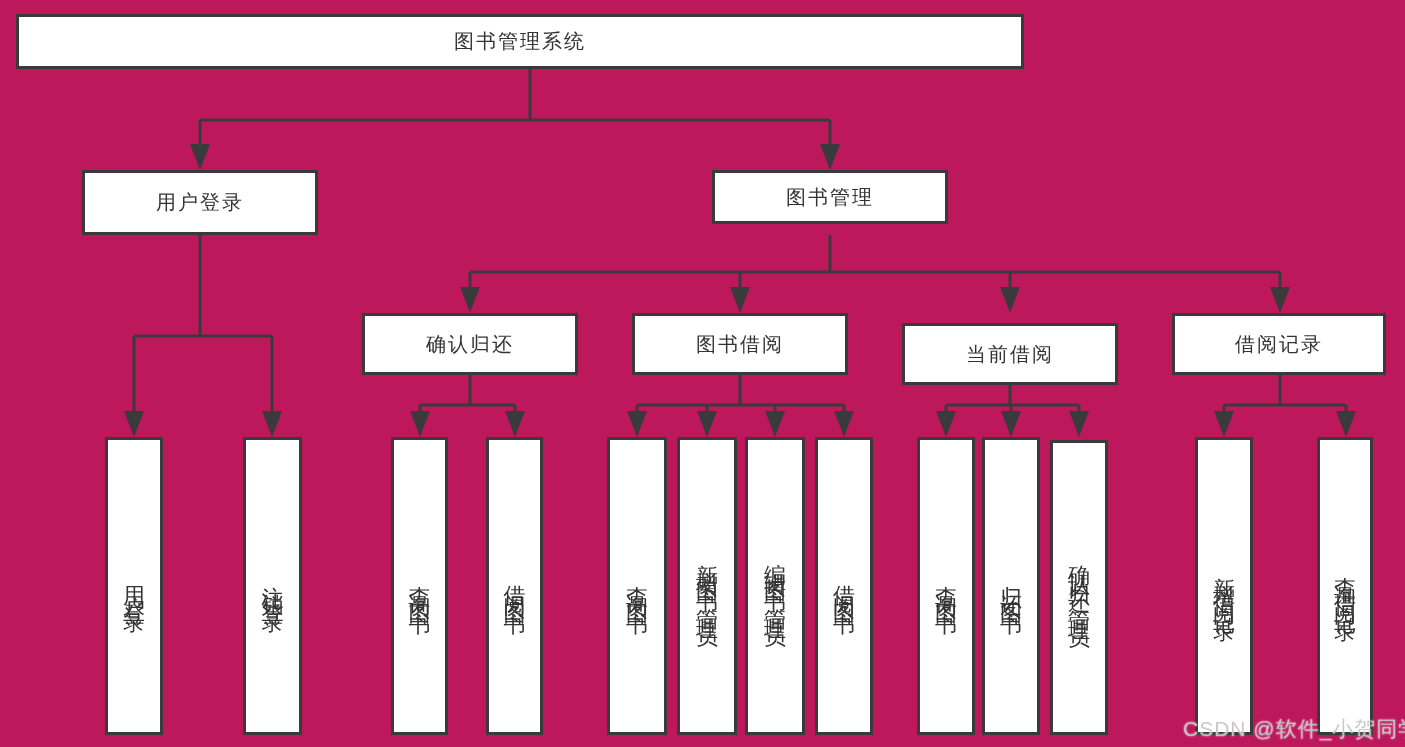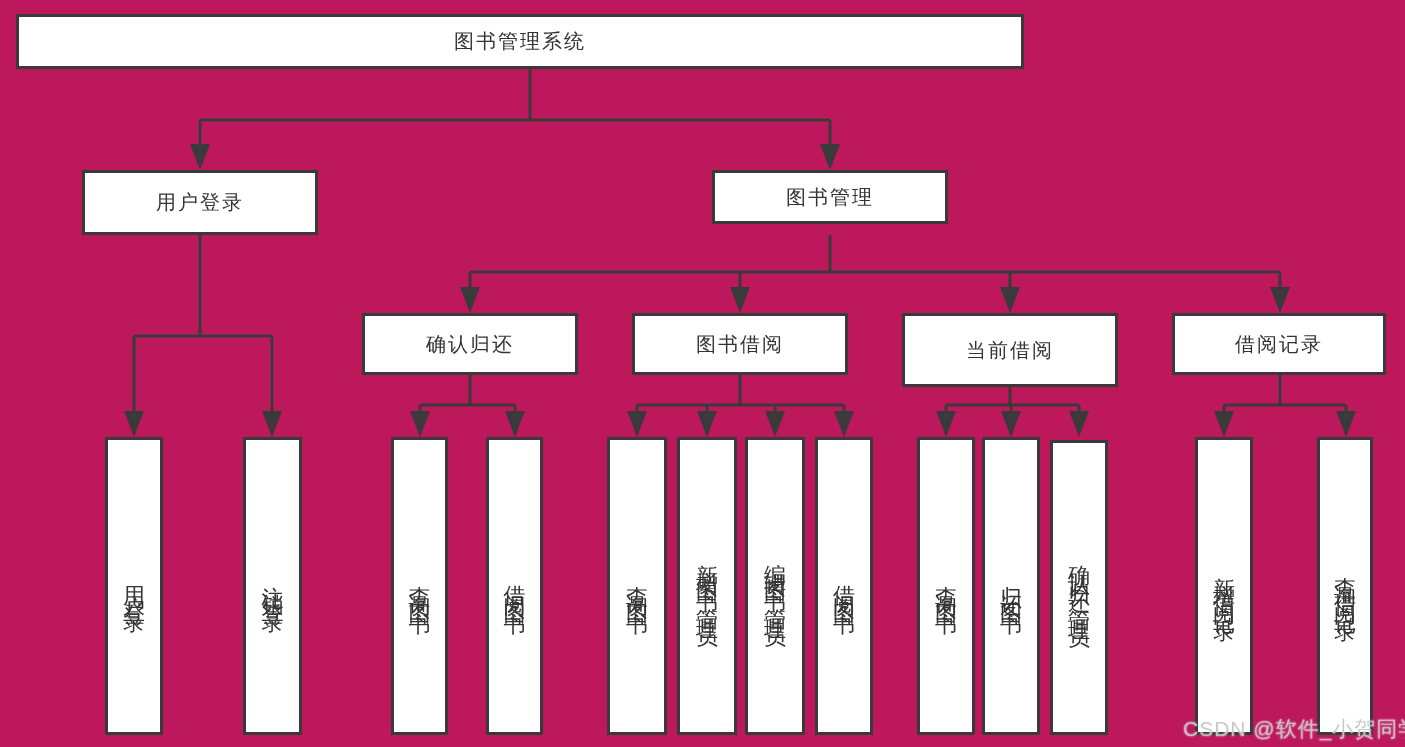--- a/index.html
+++ b/index.html
@@ -129,21 +129,21 @@
   <div class="box h" style="left:712px;top:170px;width:236px;height:54px">
     <span>图书管理</span>
   </div>
 
   <div class="box h" style="left:362px;top:313px;width:216px;height:62px">
     <span>确认归还</span>
   </div>
   <div class="box h" style="left:632px;top:313px;width:216px;height:62px">
     <span>图书借阅</span>
   </div>
-  <div class="box h" style="left:902px;top:313px;width:216px;height:74px">
+  <div class="box h" style="left:902px;top:323px;width:216px;height:62px">
     <span>当前借阅</span>
   </div>
   <div class="box h" style="left:1172px;top:313px;width:214px;height:62px">
     <span>借阅记录</span>
   </div>
 
   <div class="box v" style="left:105px;top:437px;width:58px;height:298px">
     <span>用户登录</span>
   </div>
   <div class="box v" style="left:243px;top:437px;width:59px;height:298px">

